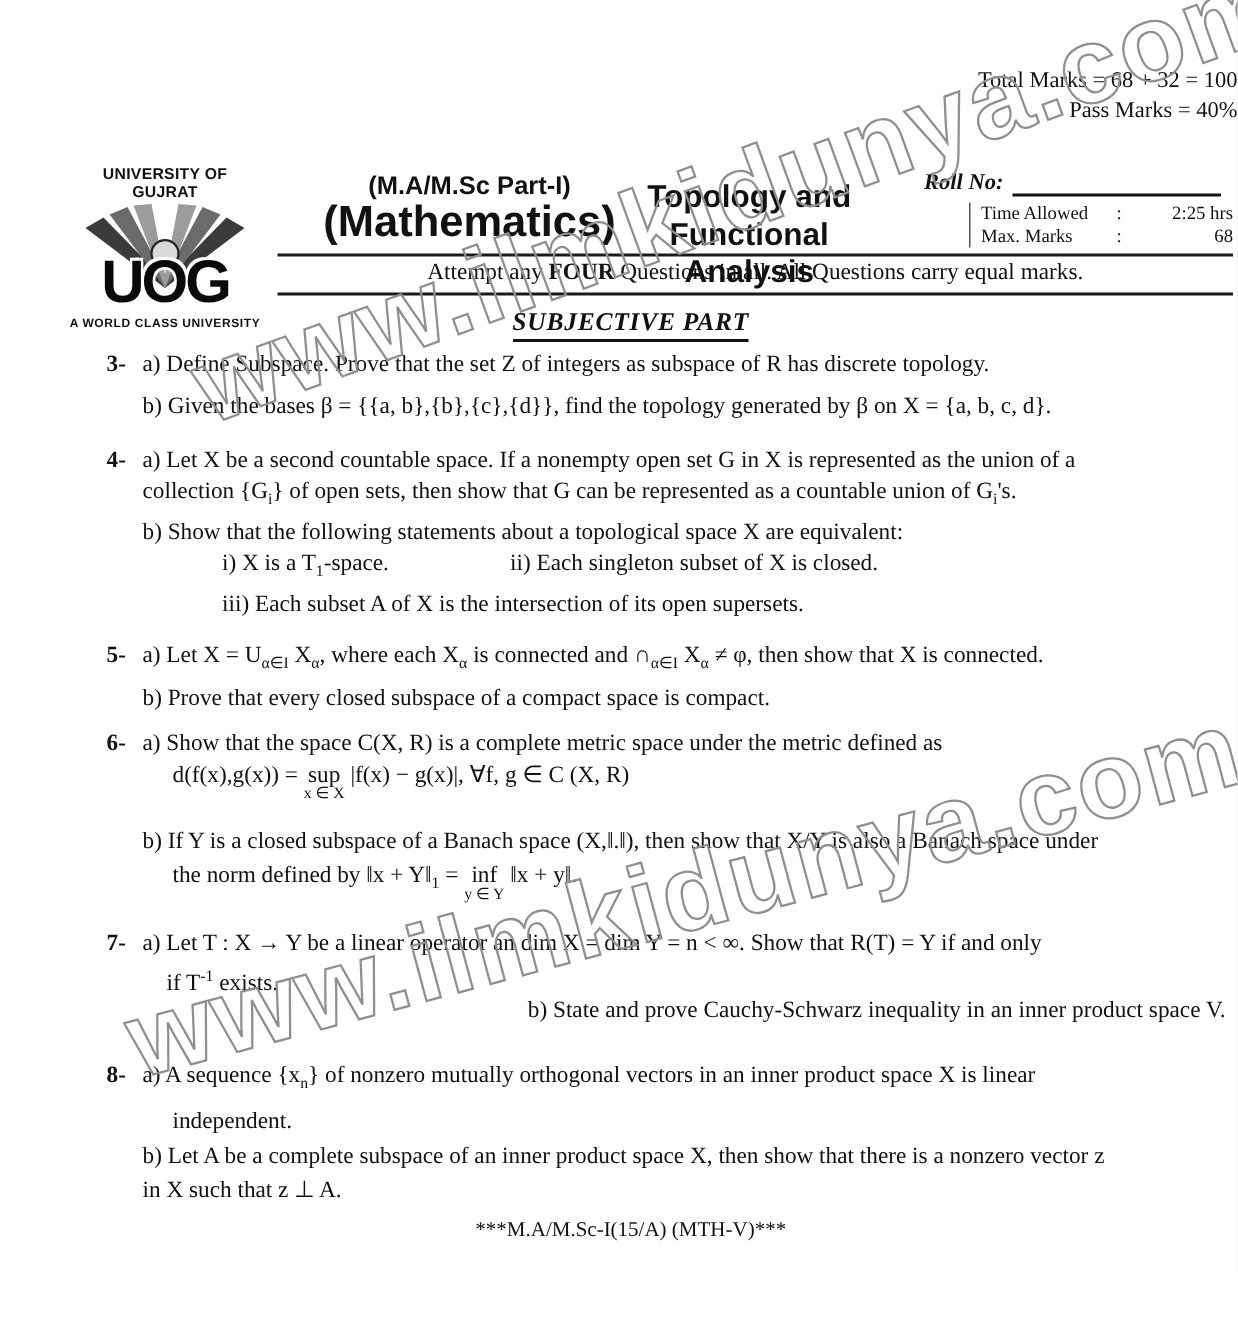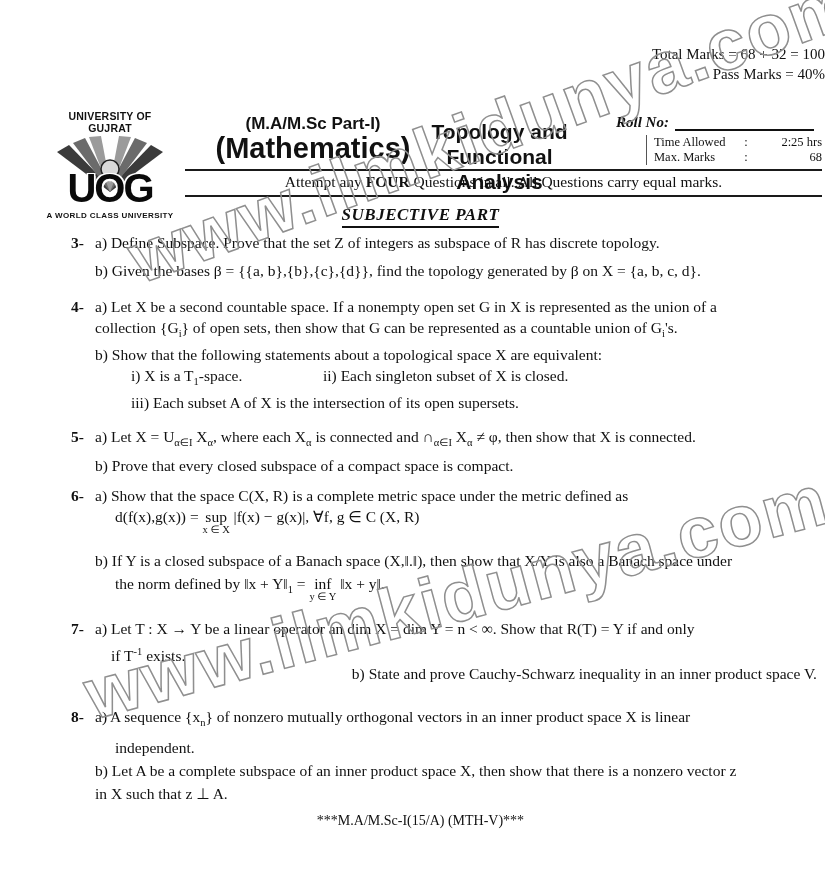--- a/index.html
+++ b/index.html
@@ -46,21 +46,21 @@
   .instruction{left:185px;top:173px;width:637px;text-align:center;font-size:15.5px;}
 
   .section-title{left:0;top:205px;width:100%;text-align:center;}
   .section-title span{display:inline-block;font-weight:bold;font-style:italic;font-size:17px;
                       border-bottom:2px solid #111;padding-bottom:1px;letter-spacing:.5px;}
 
   
   .q{position:absolute;left:95px;width:722px;font-size:15.5px;line-height:21px;}
   .q-num{position:absolute;left:-24px;top:0;font-weight:bold;}
   .q .line{white-space:nowrap;}
-  .indent1{margin-left:36px;}
+  .indent1{margin-left:53px;}
   .indent2{margin-left:20px;}
   .pair-left{display:inline-block;width:192px;}
   sub{font-size:10.5px;}
   sup{font-size:10.5px;}
 
   .q3{top:232px;} .q3 .line-b{margin-top:7px;}
   .q4{top:296px;}
   .q5{top:426px;} .q5 .line-b{margin-top:2px;}
   .q6{top:485px;} .q6 .line-b1{margin-top:15px;} .q6 .line-n{margin-top:2px;}
   .q7{top:618px;} .q7 .line-a2{margin-top:2px;margin-left:16px;} .q7 .line-b{margin-top:-3px;text-align:right;}

